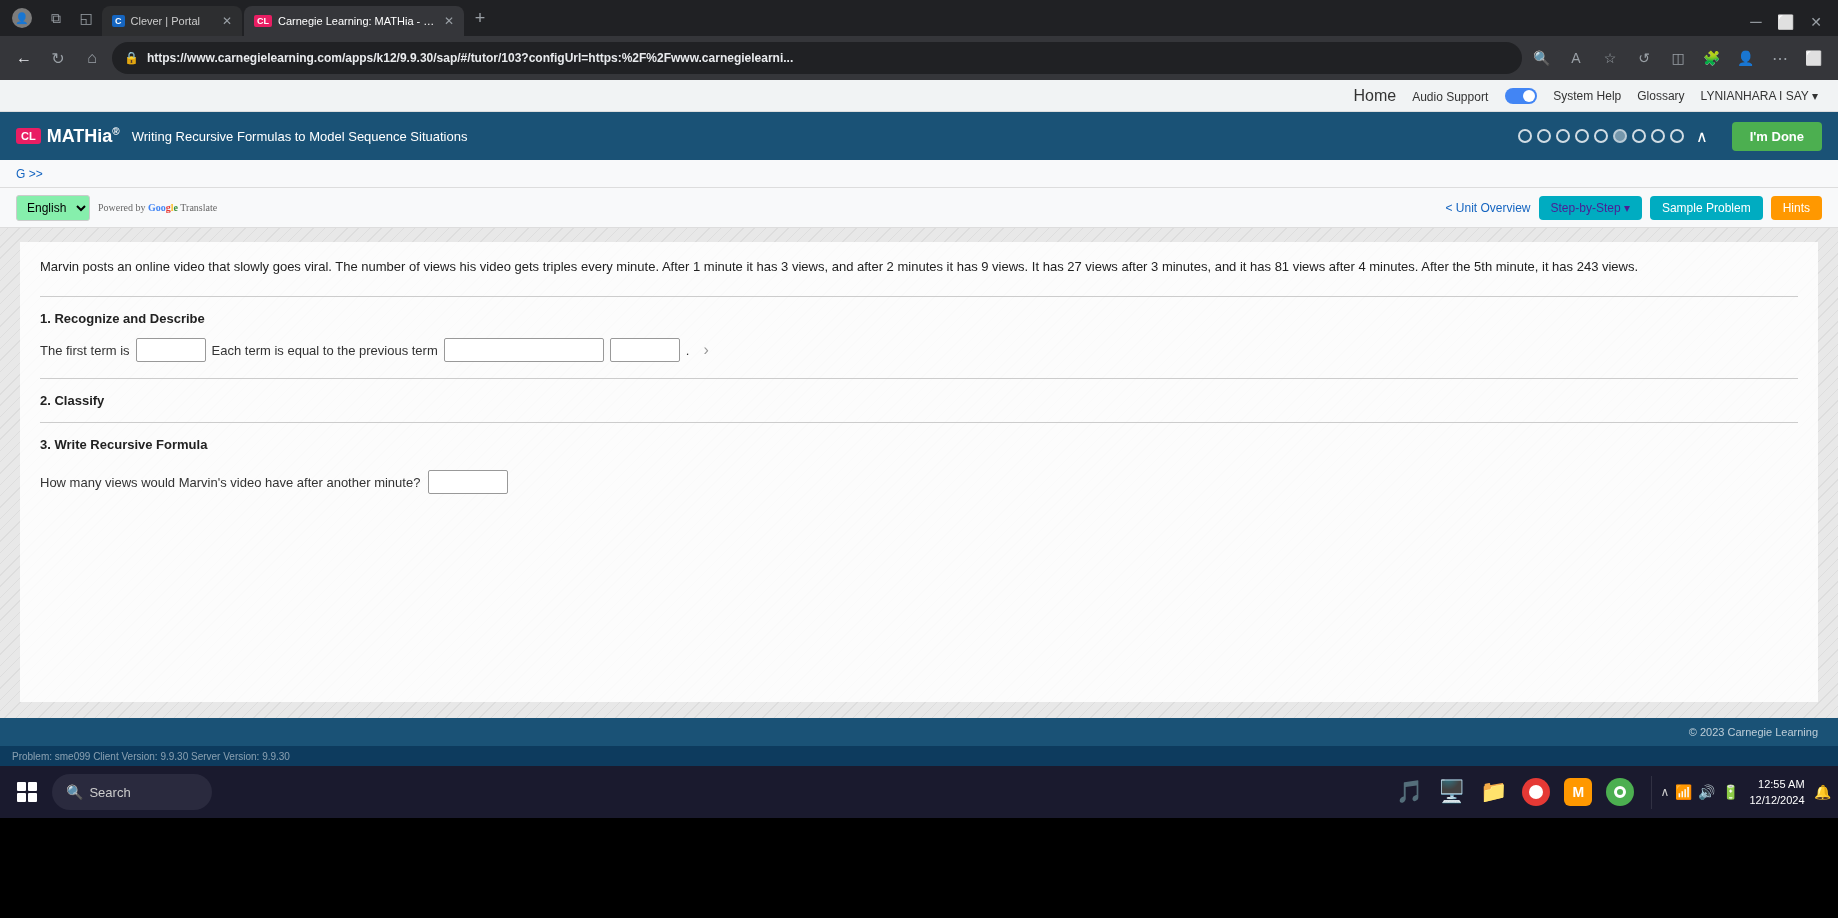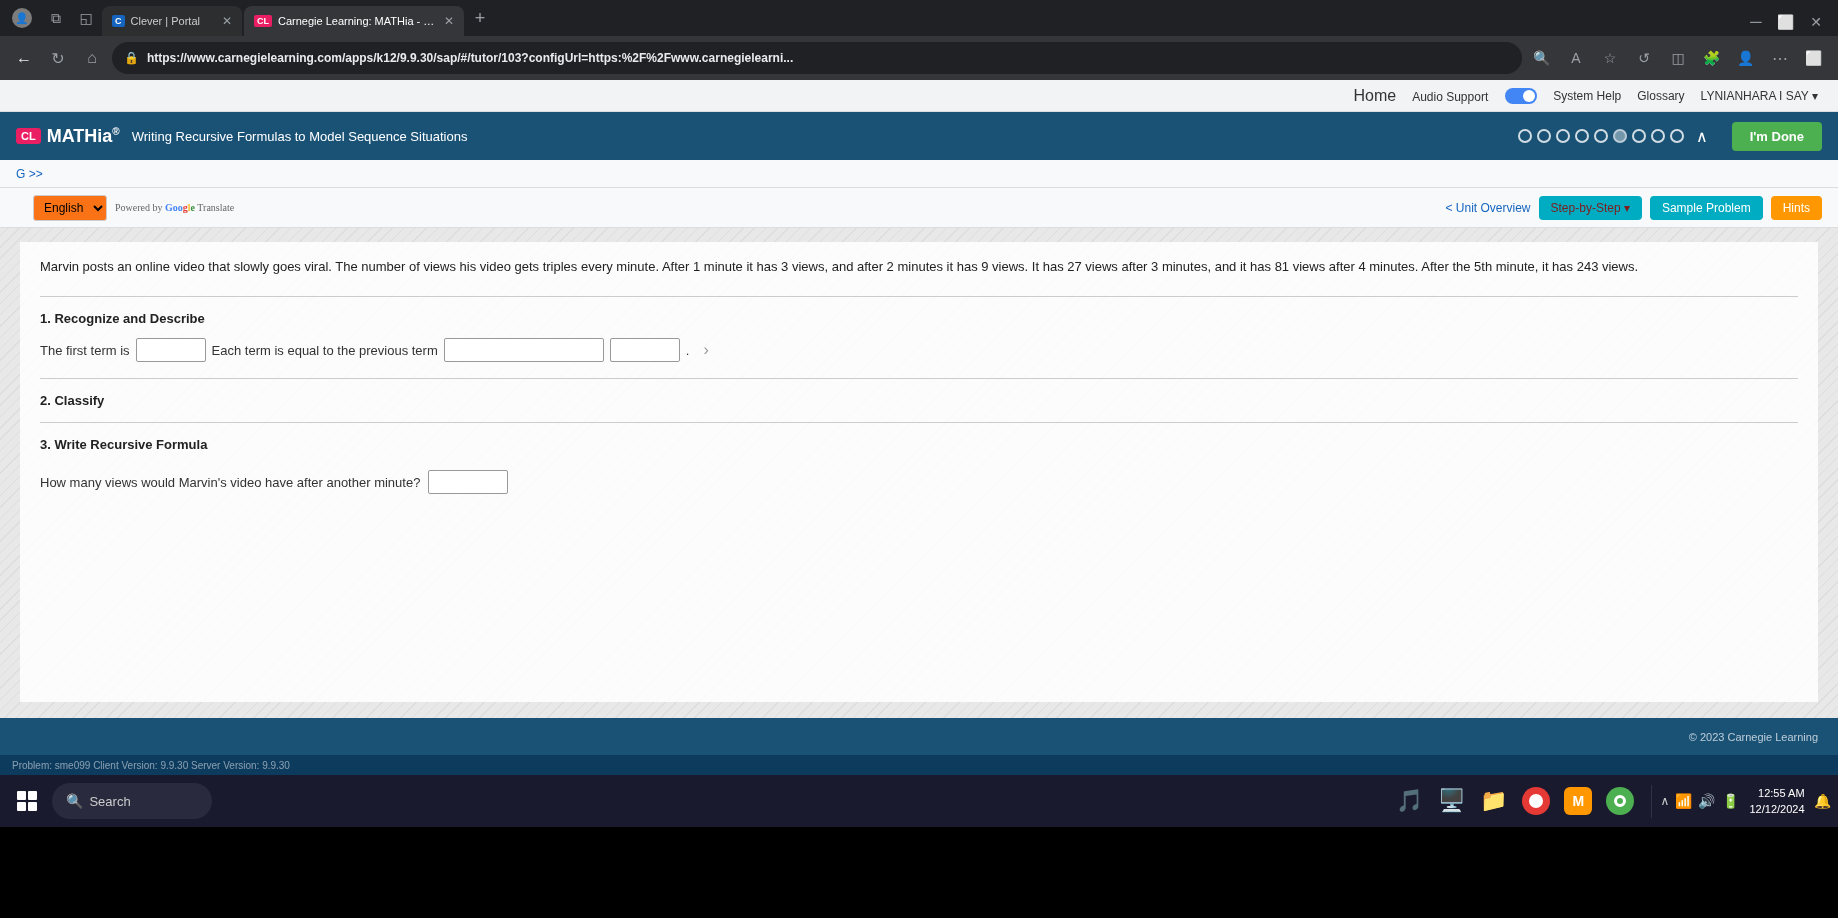--- a/index.html
+++ b/index.html
@@ -103,27 +103,27 @@
     </div>
     <span style="color:#fff;font-size:16px;cursor:pointer;margin-right:12px;">∧</span>
     <button style="background:#4CAF50;color:#fff;border:none;padding:7px 18px;border-radius:4px;font-size:13px;font-weight:600;cursor:pointer;">I'm Done</button>
   </div>
 
   <div style="background:#f8f9fa;height:28px;display:flex;align-items:center;padding:0 16px;border-bottom:1px solid #ddd;">
     <span style="color:#1565c0;font-size:12px;cursor:pointer;">G &gt;&gt;</span>
   </div>
 
   <div style="background:#f8f9fa;height:40px;display:flex;align-items:center;padding:0 16px;gap:8px;border-bottom:1px solid #ddd;">
-    <select style="height:26px;border:1px solid #ccc;border-radius:3px;padding:0 6px;font-size:12px;background:#f97316;margin-left:17px;">
+    <select style="height:26px;border:1px solid #ccc;border-radius:3px;padding:0 6px;font-size:12px;background:#86efac;">
       <option>English</option>
     </select>
     <span style="font-size:10px;color:#666;font-family:Liberation Serif, serif;">Powered by <span style="color:#4285f4;font-weight:600;">Goo</span><span style="color:#e53935;font-weight:600;">g</span><span style="color:#fbc02d;font-weight:600;">l</span><span style="color:#388e3c;font-weight:600;">e</span> Translate</span>
     <div style="flex:1;"></div>
     <button style="background:transparent;border:none;color:#1565c0;font-size:12px;cursor:pointer;">&lt; Unit Overview</button>
-    <button style="background:#00acc1;color:#7f1d1d;border:none;padding:5px 12px;border-radius:4px;font-size:12px;cursor:pointer;display:flex;align-items:center;gap:3px;">
+    <button style="background:#00acc1;color:#4c1d95;border:none;padding:5px 12px;border-radius:4px;font-size:12px;cursor:pointer;display:flex;align-items:center;gap:3px;">
       <span>Step-by-Step ▾</span>
     </button>
     <button style="background:#00acc1;color:#fff;border:none;padding:5px 12px;border-radius:4px;font-size:12px;cursor:pointer;">Sample Problem</button>
     <button style="background:#ff9800;color:#fff;border:none;padding:5px 12px;border-radius:4px;font-size:12px;cursor:pointer;">Hints</button>
   </div>
 
   <div style="background-image:repeating-linear-gradient(-45deg,#ddd 0px,#ddd 1px,#e8e8e8 1px,#e8e8e8 8px);min-height:490px;padding:14px 20px;">
 
     <div style="background:rgba(255,255,255,0.85);padding:14px 20px;min-height:460px;">
 
@@ -152,21 +152,21 @@
         <p style="font-size:13px;font-weight:700;color:#222;margin-bottom:18px;"><span>3.</span> <span>Write Recursive Formula</span></p>
         <div style="display:flex;align-items:center;gap:8px;font-size:13px;color:#333;">
           <span>How many views would Marvin's video have after another minute?</span>
           <input type="text" style="border: 1px solid rgb(153, 153, 153); height: 24px; width: 80px; border-radius: 2px; background: rgb(255, 255, 255); padding: 0px 4px;">
         </div>
       </div>
 
     </div>
   </div>
 
-  <div style="background:#1a5276;height:37px;display:flex;align-items:center;justify-content:flex-end;padding:0 20px;">
+  <div style="background:#1a5276;height:28px;display:flex;align-items:center;justify-content:flex-end;padding:0 20px;">
     <span style="color:rgba(255,255,255,0.7);font-size:11px;">© 2023 Carnegie Learning</span>
   </div>
 
   <div style="background:#0d3b5e;height:20px;display:flex;align-items:center;padding:0 12px;">
     <span style="color:rgba(255,255,255,0.5);font-size:10px;">Problem: sme099   Client Version: 9.9.30   Server Version: 9.9.30</span>
   </div>
 
 </div>
 
 <div style="background:#1a1a2e;height:52px;display:flex;align-items:center;padding:0 6px;gap:4px;">

